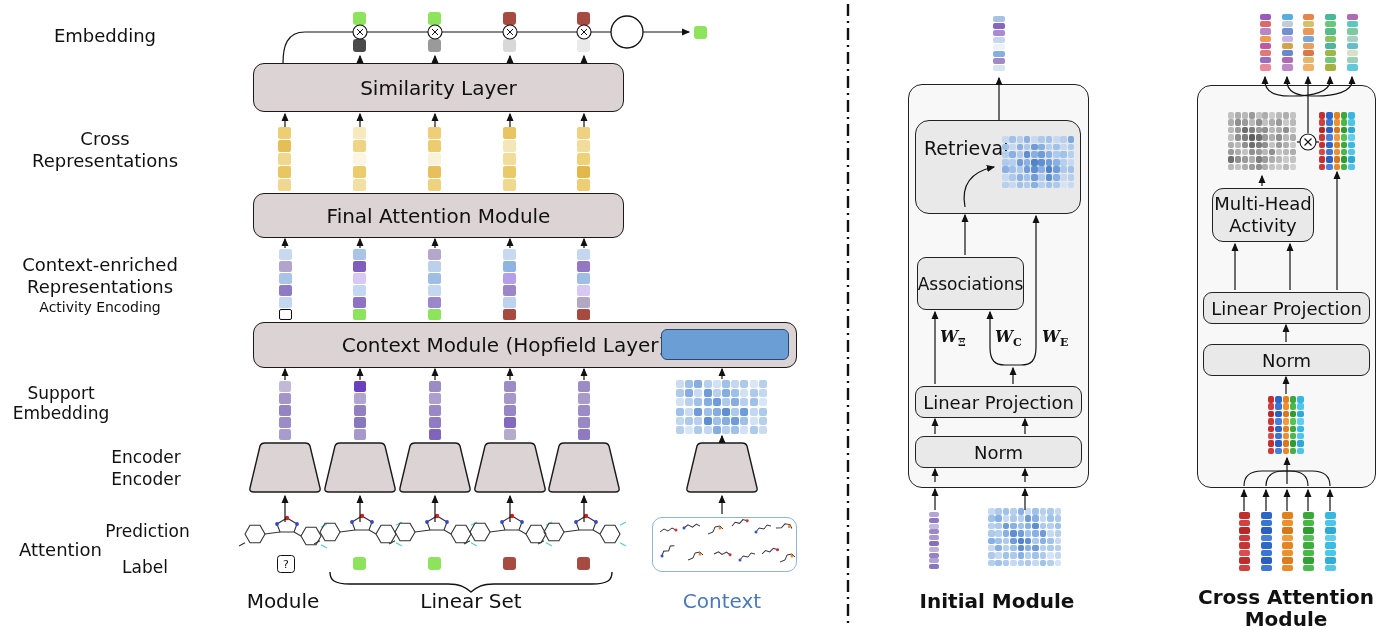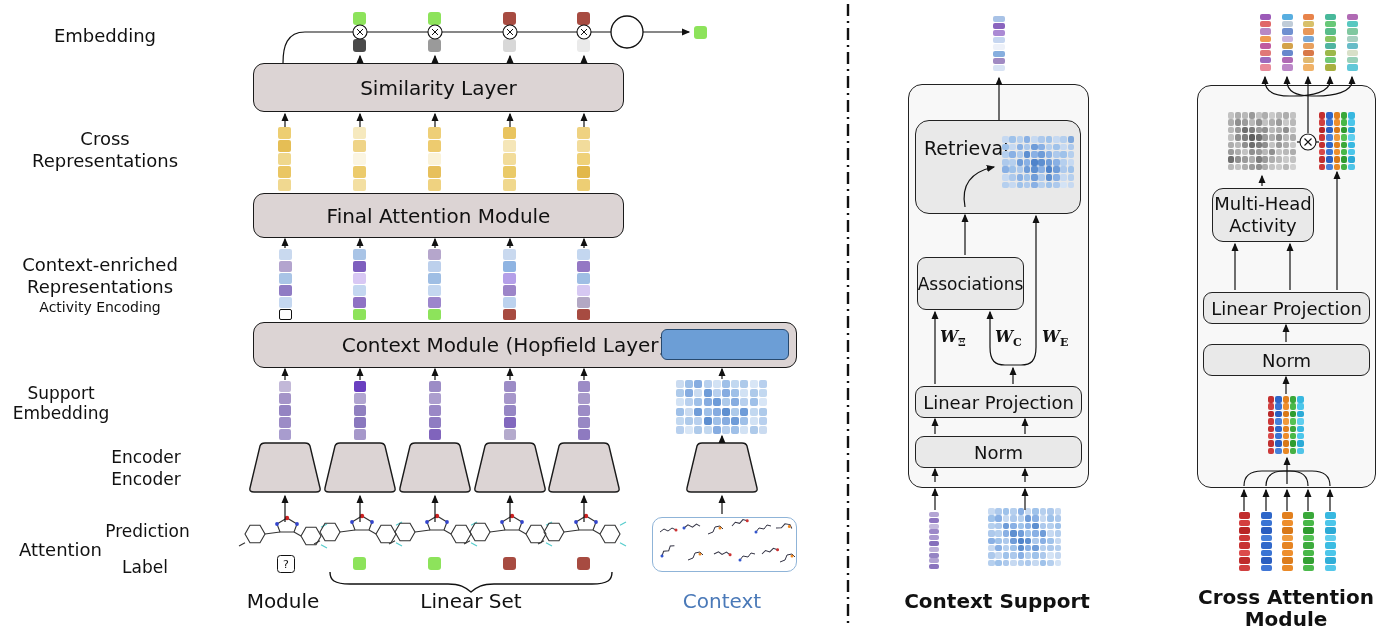--- a/index.html
+++ b/index.html
@@ -466,21 +466,21 @@
         <div class="cell" style="width: 6.5px; height: 6.5px; background: rgb(159, 194, 234);"></div>
         <div class="cell" style="width: 6.5px; height: 6.5px; background: rgb(173, 201, 236);"></div>
         <div class="cell" style="width: 6.5px; height: 6.5px; background: rgb(198, 217, 241);"></div>
         <div class="cell" style="width: 6.5px; height: 6.5px; background: rgb(181, 207, 238);"></div>
         <div class="cell" style="width: 6.5px; height: 6.5px; background: rgb(173, 201, 236);"></div>
         <div class="cell" style="width: 6.5px; height: 6.5px; background: rgb(198, 217, 241);"></div>
         <div class="cell" style="width: 6.5px; height: 6.5px; background: rgb(159, 194, 234);"></div>
         <div class="cell" style="width: 6.5px; height: 6.5px; background: rgb(181, 207, 238);"></div>
         <div class="cell" style="width: 6.5px; height: 6.5px; background: rgb(212, 227, 245);"></div>
       </div>
-    <div class="caption" style="left:902px;top:590px;width:190px;">Context Support</div>
+    <div class="caption" style="left:902px;top:590px;width:190px;">Initial Module</div>
 
     <div class="vec" style="left: 1260px; top: 14px; gap: 0.9px;">
         <div class="cell" style="width: 11px; height: 6.3px; background: rgb(156, 90, 184);"></div>
         <div class="cell" style="width: 11px; height: 6.3px; background: rgb(224, 104, 104);"></div>
         <div class="cell" style="width: 11px; height: 6.3px; background: rgb(183, 136, 196);"></div>
         <div class="cell" style="width: 11px; height: 6.3px; background: rgb(238, 154, 80);"></div>
         <div class="cell" style="width: 11px; height: 6.3px; background: rgb(192, 90, 160);"></div>
         <div class="cell" style="width: 11px; height: 6.3px; background: rgb(224, 120, 120);"></div>
         <div class="cell" style="width: 11px; height: 6.3px; background: rgb(156, 106, 190);"></div>
         <div class="cell" style="width: 11px; height: 6.3px; background: rgb(232, 138, 154);"></div>

